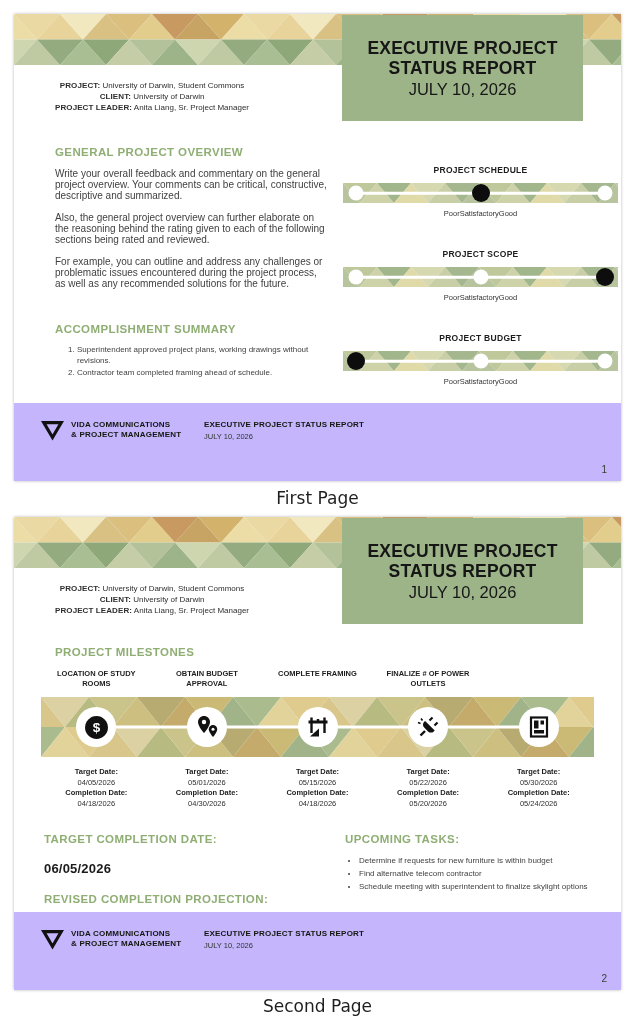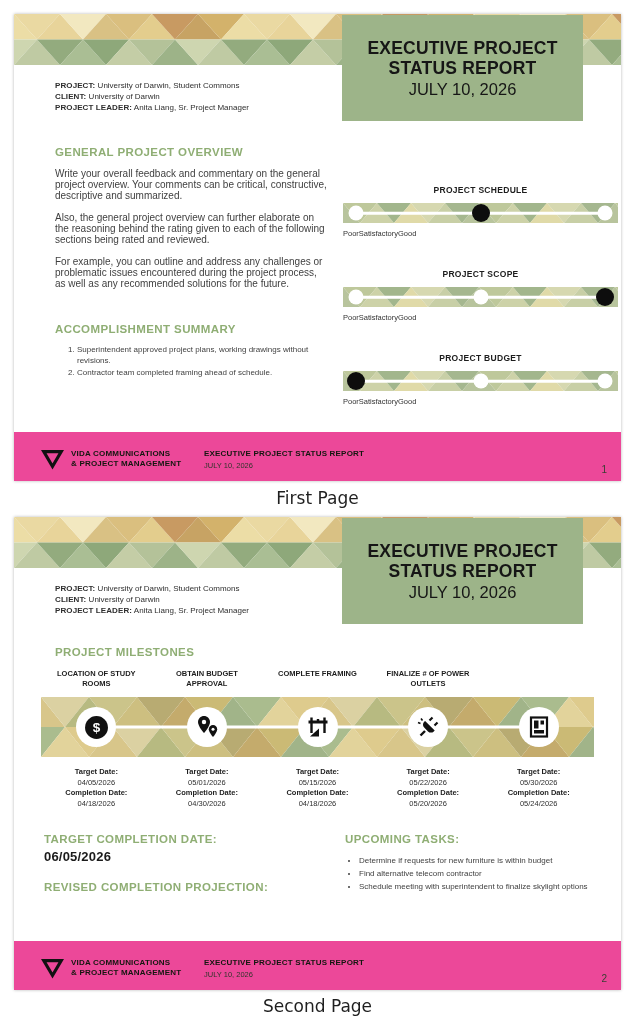--- a/index.html
+++ b/index.html
@@ -8,41 +8,41 @@
   .page{position:absolute;left:14px;width:607px;background:#fff;
         box-shadow:0 0 3px rgba(0,0,0,.28);overflow:hidden;}
   #page1{top:14px;height:467px;}
   #page2{top:517px;height:473px;}
   .band{position:absolute;top:0;left:0;width:607px;height:51px;display:block;}
   .title-box{position:absolute;left:328px;top:1px;width:241px;height:106px;background:#9db489;
              display:flex;flex-direction:column;align-items:center;justify-content:center;z-index:2;
              text-align:center;color:#161616;}
   .title-main{font-weight:bold;font-size:17.5px;line-height:20px;letter-spacing:.2px;width:220px;}
   .title-date{font-size:16.5px;line-height:20px;margin-top:1px;}
-  .projinfo{position:absolute;left:41px;top:66px;font-size:8px;line-height:11px;color:#2e2e2e;}
+  .projinfo{position:absolute;left:41px;top:66px;font-size:8px;line-height:11px;color:#2e2e2e;text-align:center;}
   .projinfo b{letter-spacing:.1px;}
   .ghead{color:#8fae74;font-weight:bold;font-size:11.5px;letter-spacing:.4px;}
   .overview{position:absolute;left:41px;top:132px;width:274px;}
   .overview p{font-size:10px;line-height:11px;margin:0 0 11px 0;color:#3f3f3f;}
   .overview .ghead{margin-bottom:10px;}
   .accomp{position:absolute;left:41px;top:309px;width:274px;}
   .accomp ol{margin:9px 0 0 0;padding-left:22px;font-size:8px;line-height:11px;color:#3f3f3f;}
   .accomp ol li{margin-bottom:1px;}
-  .ratings{position:absolute;left:329px;top:151px;width:275px;margin-top:20px;}
+  .ratings{position:absolute;left:329px;top:151px;width:275px;}
   .rating{margin-bottom:31px;}
   .rating-title{text-align:center;font-weight:bold;font-size:8.5px;letter-spacing:.3px;color:#1d1d1d;}
   .slider-bar{position:relative;height:20px;margin-top:8px;}
   .slider-bar svg{position:absolute;inset:0;display:block;}
   .track{position:absolute;top:50%;left:13px;right:13px;height:2.5px;background:#fff;transform:translateY(-50%);}
   .dot{position:absolute;top:50%;width:15px;height:15px;border-radius:50%;background:#fff;transform:translate(-50%,-50%);}
   .d0{left:13px;} .d1{left:50%;} .d2{left:calc(100% - 13px);}
   .slider[data-selected="0"] .d0,.slider[data-selected="1"] .d1,.slider[data-selected="2"] .d2{
     background:#0d0d0d;width:18px;height:18px;}
-  .scale{display:flex;justify-content:flex-start;font-size:7.5px;color:#333;margin-top:6px;}
-  .footer{position:absolute;left:0;bottom:0;width:607px;height:49px;background:#ec4899;color:#13170f;}
+  .scale{display:flex;justify-content:center;font-size:7.5px;color:#333;margin-top:6px;}
+  .footer{position:absolute;left:0;bottom:0;width:607px;height:78px;background:#c4b5fd;color:#13170f;}
   .f-logo{position:absolute;left:27px;top:17px;}
   .f-company{position:absolute;left:57px;top:17px;font-weight:bold;font-size:8px;line-height:10px;letter-spacing:.2px;}
   .f-center{position:absolute;left:190px;top:17px;}
   .f-title{font-weight:bold;font-size:8px;letter-spacing:.2px;}
   .f-date{font-size:7.5px;margin-top:3px;color:#2f352a;}
   .f-page{position:absolute;right:14px;bottom:6px;font-size:10px;color:#3a3f33;}
   .page-label{position:absolute;left:0;width:635px;text-align:center;font-size:17px;color:#1f1f1f;
               font-family:"DejaVu Sans", sans-serif;}
   #label1{top:488px;} #label2{top:996px;}
   .milestones-head{position:absolute;left:41px;top:129px;}
@@ -53,21 +53,21 @@
   .ms-band{position:relative;height:60px;margin-top:4px;}
   .ms-band svg.pat{position:absolute;inset:0;display:block;}
   .ms-line{position:absolute;top:50%;left:55px;right:55px;height:3px;background:#fff;transform:translateY(-50%);}
   .ms-circle{position:absolute;top:50%;transform:translate(-50%,-50%);width:40px;height:40px;border-radius:50%;
              background:#fff;display:flex;align-items:center;justify-content:center;}
   .c0{left:10%;} .c1{left:30%;} .c2{left:50%;} .c3{left:70%;} .c4{left:90%;}
   .ms-dates{display:flex;margin-top:10px;}
   .ms-dates .cell{width:20%;text-align:center;font-size:7.5px;line-height:10.5px;color:#2e2e2e;}
   .ms-dates b{color:#1d1d1d;}
   .bottom-left{position:absolute;left:30px;top:316px;}
-  .big-date{font-weight:bold;font-size:13px;color:#1b1b1b;margin-top:4px;letter-spacing:.2px;}
+  .big-date{font-weight:bold;font-size:13px;color:#1b1b1b;margin-top:16px;letter-spacing:.2px;}
   .bl-gap{margin-top:17px;}
   .bottom-right{position:absolute;left:331px;top:316px;width:262px;}
   .bottom-right ul{margin:10px 0 0 0;padding-left:14px;font-size:8px;line-height:11px;color:#3f3f3f;}
   .bottom-right li{margin-bottom:2px;}
 </style>
 </head>
 <body>
 
 <div class="page" id="page1">
   <svg class="band pat" preserveAspectRatio="none" viewBox="0 0 607 51" width="607" height="51">

